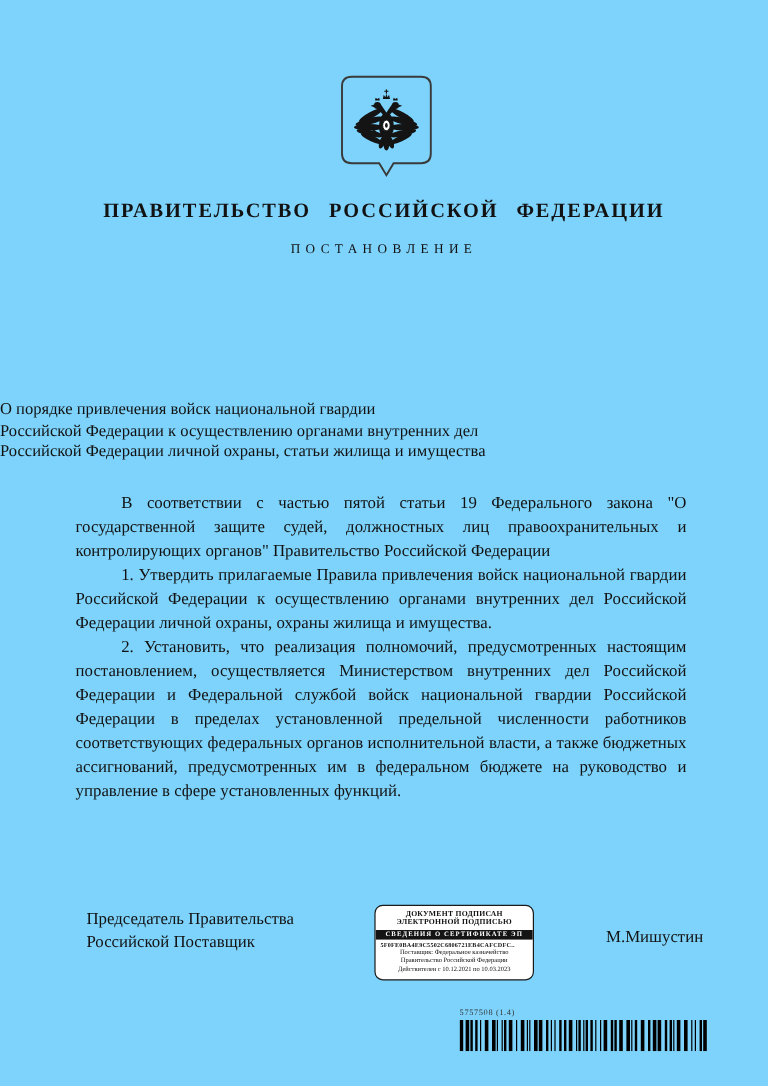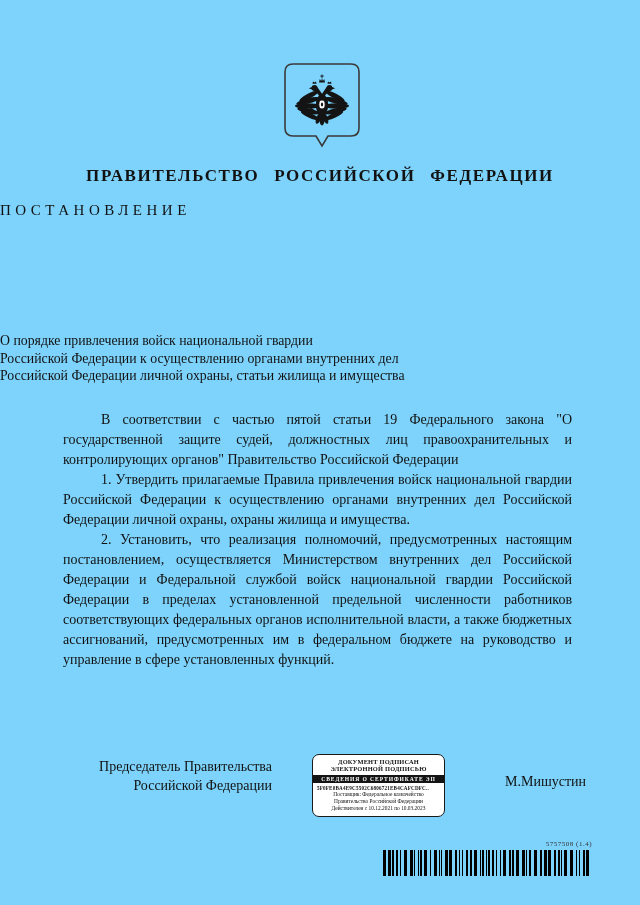--- a/index.html
+++ b/index.html
@@ -29,22 +29,22 @@
     font-weight: bold;
     letter-spacing: 1.6px;
     word-spacing: 9px;
     white-space: nowrap;
   }
   .doc-type {
     position: absolute;
     top: 202px;
     left: 0;
     width: 100%;
-    text-align: left;
-    font-size: 15px;
+    text-align: center;
+    font-size: 11px;
     letter-spacing: 4.5px;
   }
   .date-line {
     position: absolute;
     top: 232px;
     left: 0;
     width: 100%;
     text-align: center;
     font-size: 14.5px;
   }
@@ -81,21 +81,21 @@
   .decree {
     font-weight: bold;
     letter-spacing: 3.5px;
     text-indent: 0;
   }
   .sig-position {
     position: absolute;
     left: 72px;
     top: 757px;
     width: 200px;
-    text-align: right;
+    text-align: left;
     font-size: 14px;
     line-height: 19px;
   }
   .sig-name {
     position: absolute;
     left: 505px;
     top: 774px;
     font-size: 14px;
   }
   .stamp {
@@ -143,21 +143,21 @@
     line-height: 6.8px;
     white-space: nowrap;
   }
   .barcode-wrap {
     position: absolute;
     left: 383px;
     top: 840px;
     width: 209px;
   }
   .barcode-label {
-    text-align: right;
+    text-align: left;
     font-size: 7px;
     letter-spacing: 0.5px;
     color: #333;
     line-height: 9px;
   }
   .barcode-bars {
     margin-top: 1px;
     height: 26px;
     font-size: 0;
     white-space: nowrap;
@@ -231,21 +231,21 @@
   </div>
 
   <div class="body-text">
     <p>В соответствии с частью пятой статьи 19 Федерального закона "О государственной защите судей, должностных лиц правоохранительных и контролирующих органов" Правительство Российской Федерации</p>
     <p>1. Утвердить прилагаемые Правила привлечения войск национальной гвардии Российской Федерации к осуществлению органами внутренних дел Российской Федерации личной охраны, охраны жилища и имущества.</p>
     <p>2. Установить, что реализация полномочий, предусмотренных настоящим постановлением, осуществляется Министерством внутренних дел Российской Федерации и Федеральной службой войск национальной гвардии Российской Федерации в пределах установленной предельной численности работников соответствующих федеральных органов исполнительной власти, а также бюджетных ассигнований, предусмотренных им в федеральном бюджете на руководство и управление в сфере установленных функций.</p>
   </div>
 
   <div class="sig-position">
     <div>Председатель Правительства</div>
-    <div>Российской Федерации</div>
+    <div>Российской Поставщик</div>
   </div>
 
   <div class="stamp">
     <div class="stamp-title">
       <div>ДОКУМЕНТ ПОДПИСАН</div>
       <div>ЭЛЕКТРОННОЙ ПОДПИСЬЮ</div>
     </div>
     <div class="stamp-bar">СВЕДЕНИЯ О СЕРТИФИКАТЕ ЭП</div>
     <div class="stamp-cert">5F0FE0BA4E9C5502C6806721EB4CAFCDFC..</div>
     <div class="stamp-line">Поставщик: Федеральное казначейство</div>

